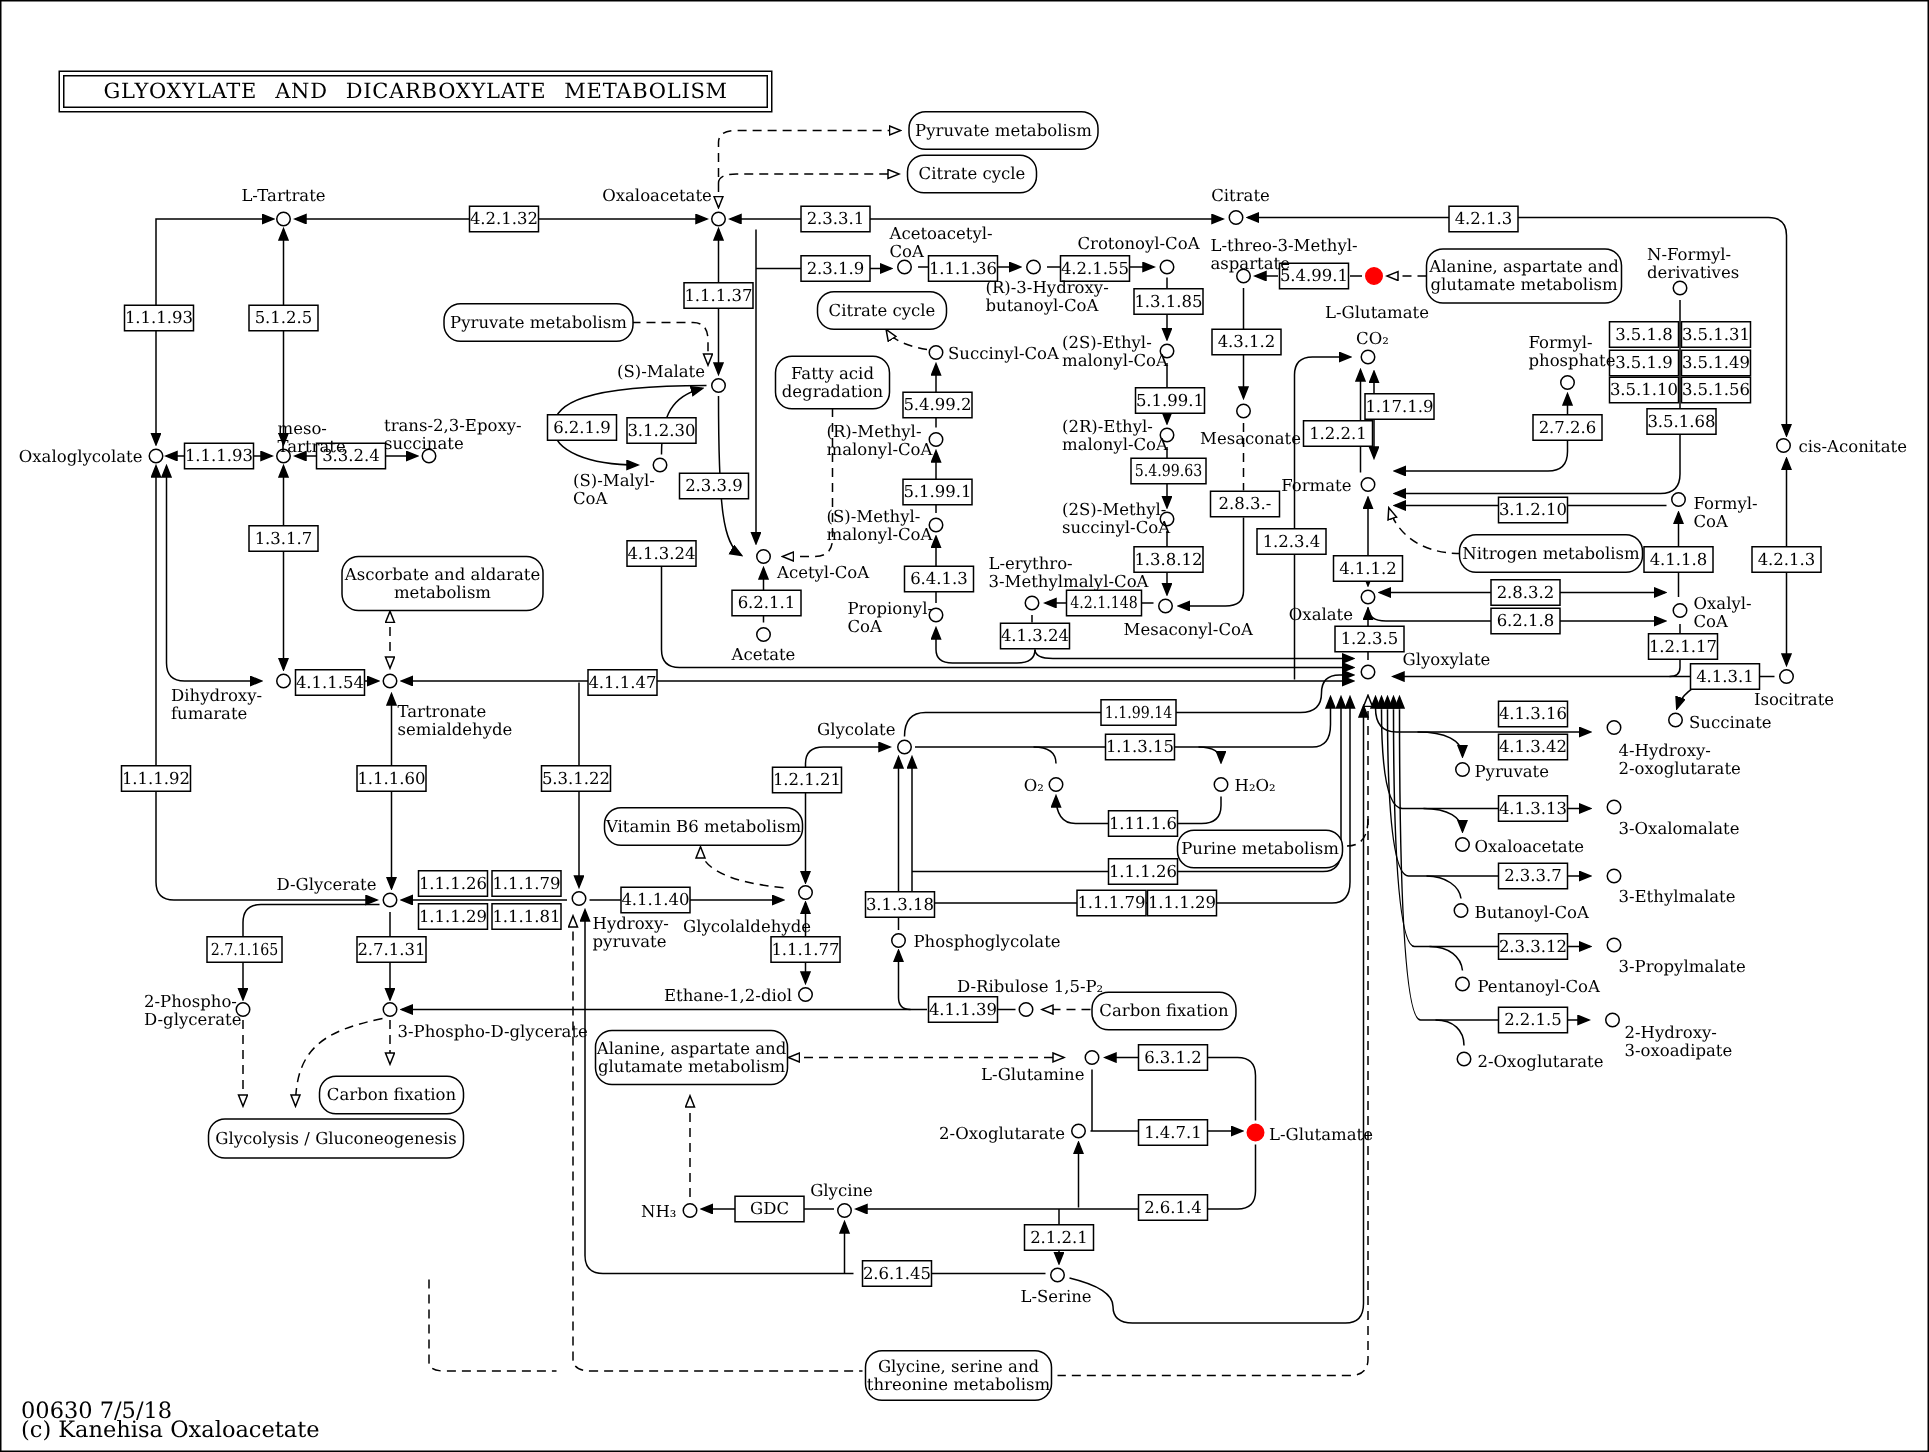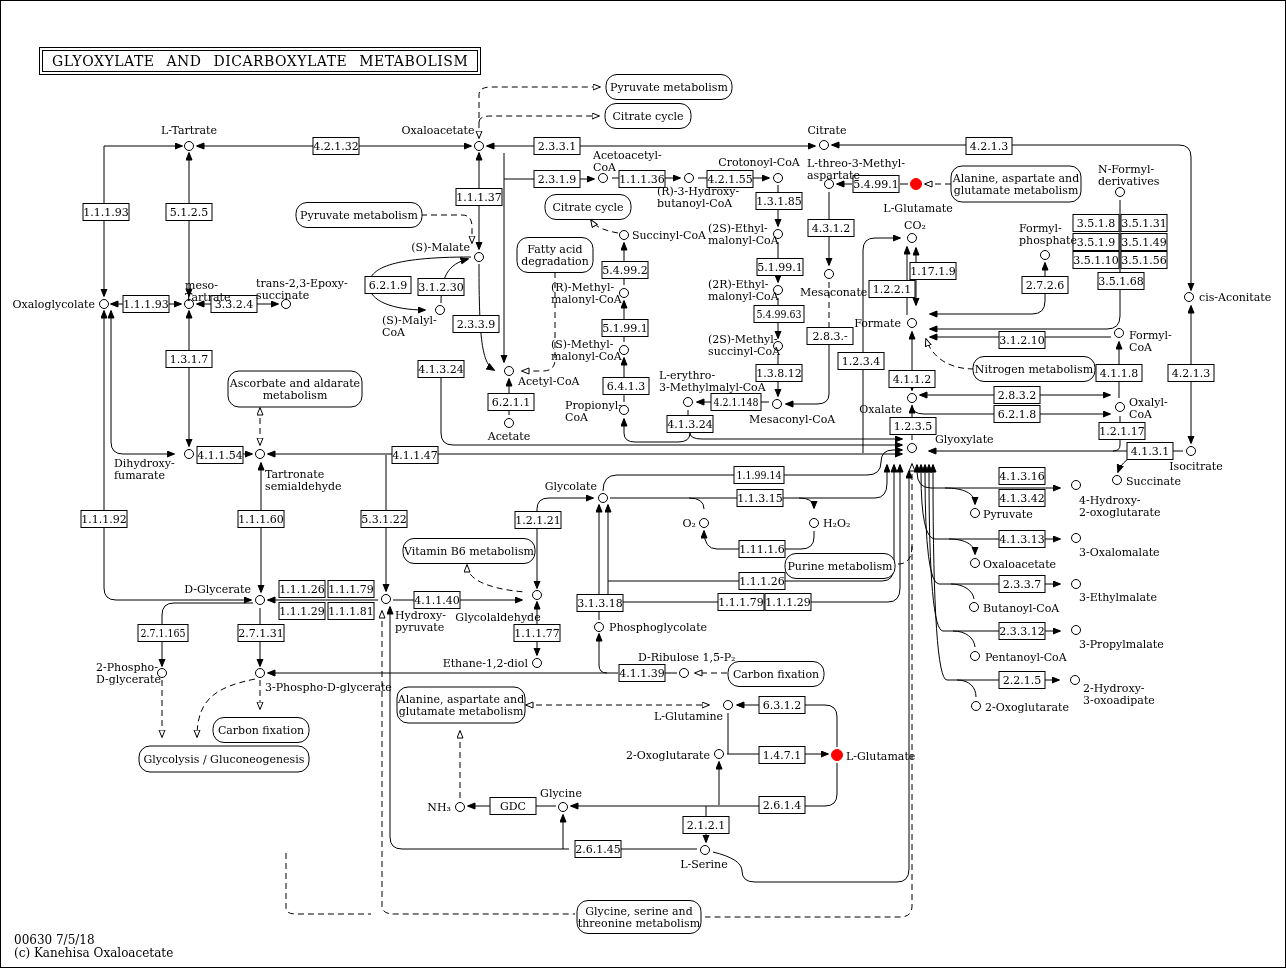--- a/index.html
+++ b/index.html
@@ -1,21 +1,21 @@
 <!DOCTYPE html>
 <html><head>
 <meta charset="utf-8">
 <style>
   html,body{margin:0;padding:0;background:#fff;}
   #canvas{position:relative;width:1286px;height:968px;background:#fff;border:1px solid #000;box-sizing:border-box;overflow:hidden;
           font-family:"DejaVu Serif","Liberation Serif",serif;}
   #diagram{position:absolute;left:0;top:0;}
   #title-box{position:absolute;left:38px;top:46px;border:1px solid #000;padding:2px;}
-  #title-box .inner{border:1px solid #000;padding:2px 9px;font-size:14px;word-spacing:7px;letter-spacing:.5px;white-space:nowrap;}
-  #footer{position:absolute;left:13px;top:933px;font-size:12px;line-height:13px;}
+  #title-box .inner{border:1px solid #000;padding:2px 26px;font-size:14px;word-spacing:7px;letter-spacing:.5px;white-space:nowrap;}
+  #footer{position:absolute;left:13px;top:933px;font-size:15px;line-height:13px;}
   svg text{font-family:"DejaVu Serif","Liberation Serif",serif;}
 </style>
 </head>
 <body>
 
 <div id="canvas">
   <svg id="diagram" width="1286" height="968">
       <defs>
         <marker id="ae" markerWidth="9" markerHeight="8" refX="7.5" refY="3.5" orient="auto" markerUnits="userSpaceOnUse">
           <path d="M0.5,0.5 L8,3.5 L0.5,6.5 Z" fill="#000000" stroke="#000000" stroke-width="1"></path>

